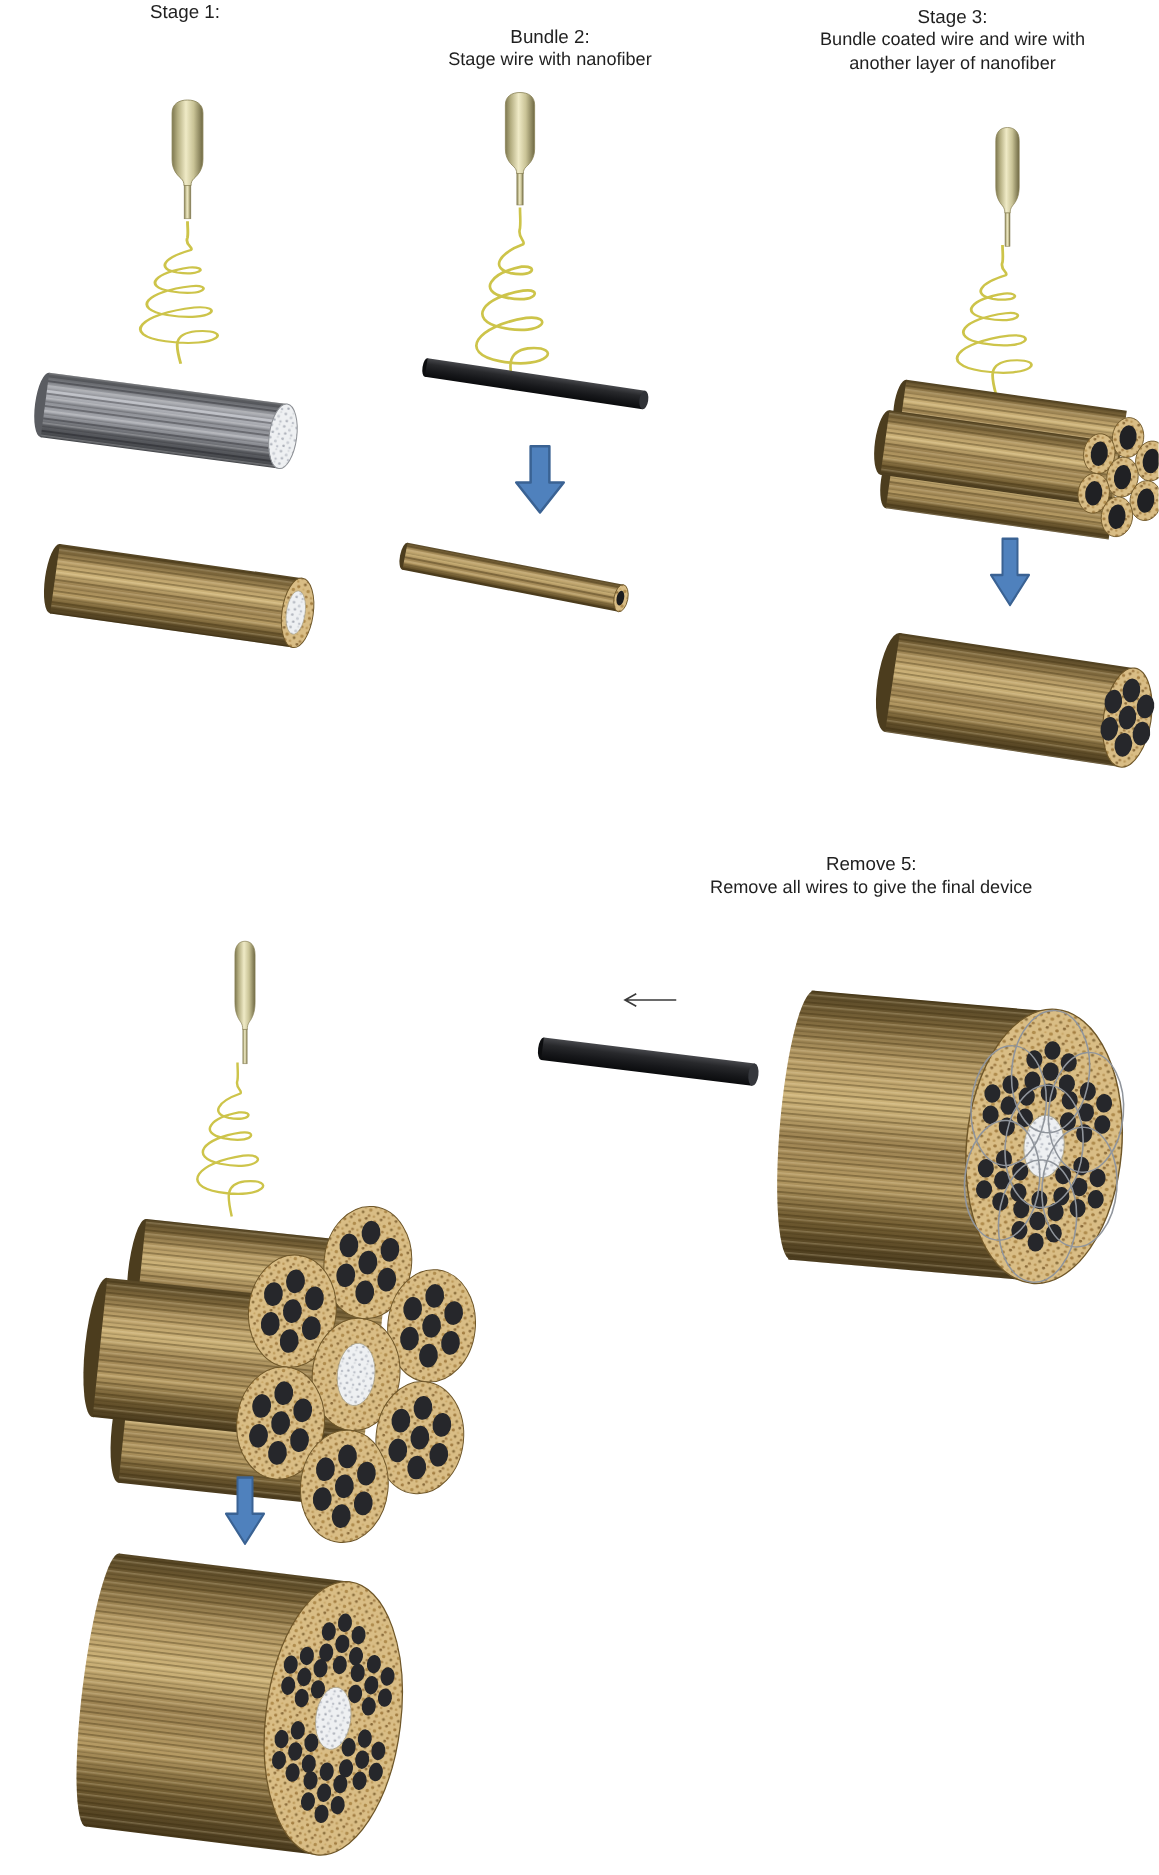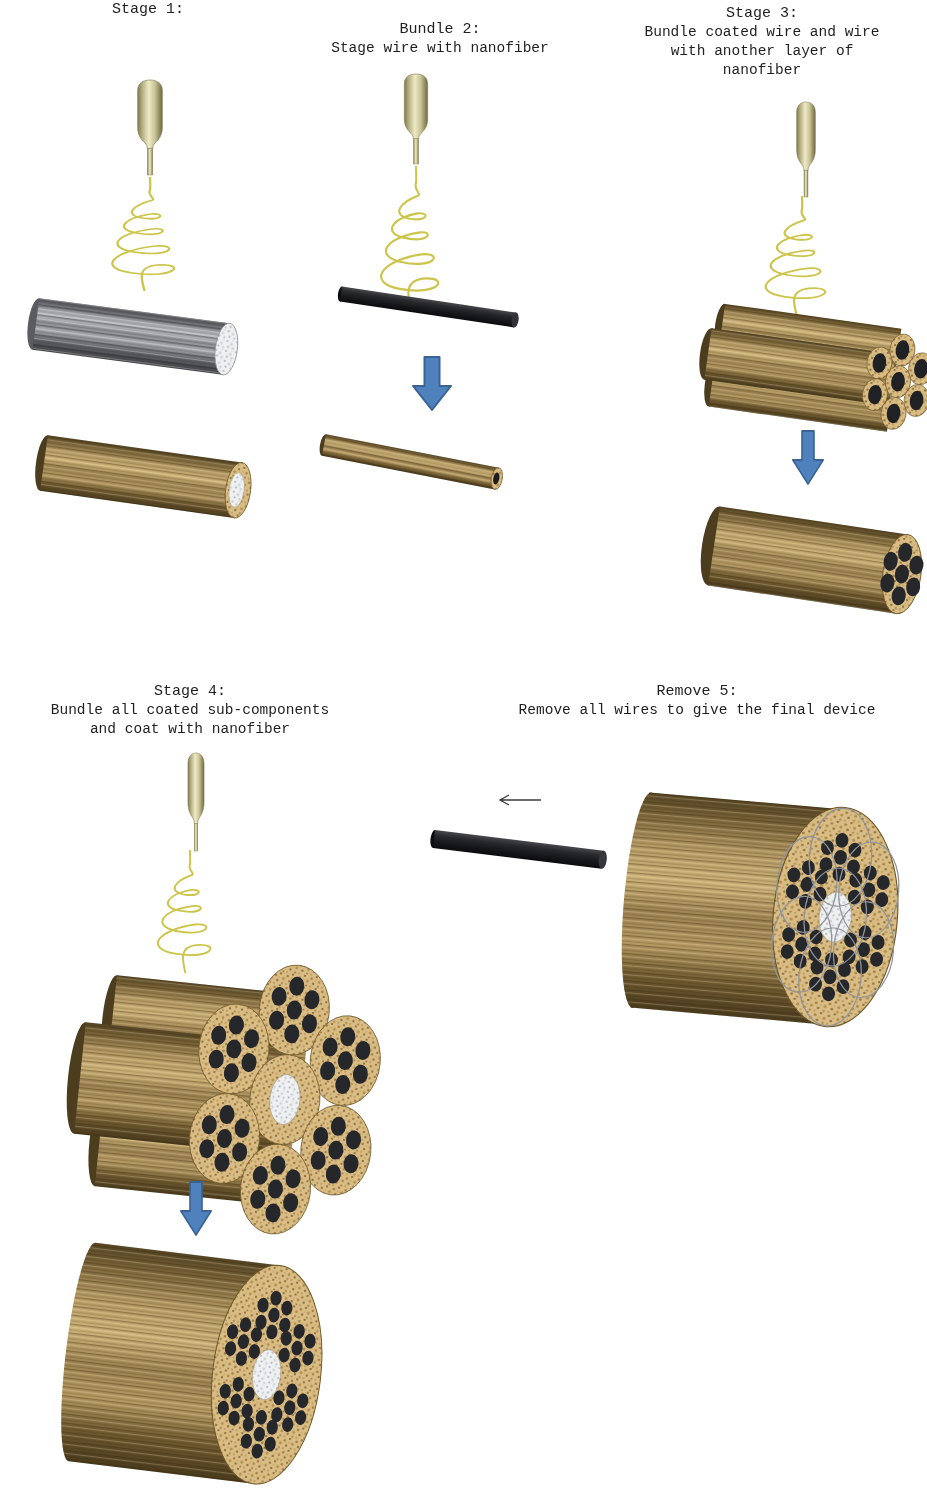--- a/index.html
+++ b/index.html
@@ -1,18 +1,18 @@
 <!DOCTYPE html>
 <html><head>
 <meta charset="utf-8">
 <style>
   html,body{margin:0;padding:0;background:#ffffff;}
   #canvas{
     position:relative;width:927px;height:1500px;background:#ffffff;
-    font-family:Liberation Mono, monospace;overflow:hidden;
+    font-family:Liberation Sans, sans-serif;overflow:hidden;
   }
   .stage-title{
     position:absolute;text-align:center;color:#1f1f1f;
     font-size:14.5px;line-height:19px;
   }
   .stage-title .t{font-size:15px;}
   #gfx{position:absolute;left:0;top:0;}
 </style>
 </head>
 <body>
@@ -305,23 +305,19 @@
   <div class="stage-title" style="left:325;top:20px;width:230px;left:325px">
     <div class="t">Bundle 2:</div>
     <div class="d">Stage wire with nanofiber</div>
   </div>
 
   <div class="stage-title" style="left:632px;top:4px;width:260px">
     <div class="t">Stage 3:</div>
     <div class="d">Bundle coated wire and wire with another layer of nanofiber</div>
   </div>
 
-  <div class="stage-title" style="left:50px;top:682px;width:280px">
-    <div class="t">Stage 4:</div>
-    <div class="d">Bundle all coated sub-components and coat with nanofiber</div>
-  </div>
 
   <div class="stage-title" style="left:477px;top:682px;width:440px">
     <div class="t">Remove 5:</div>
     <div class="d">Remove all wires to give the final device</div>
   </div>
 
 </main>
 
 </body></html>

